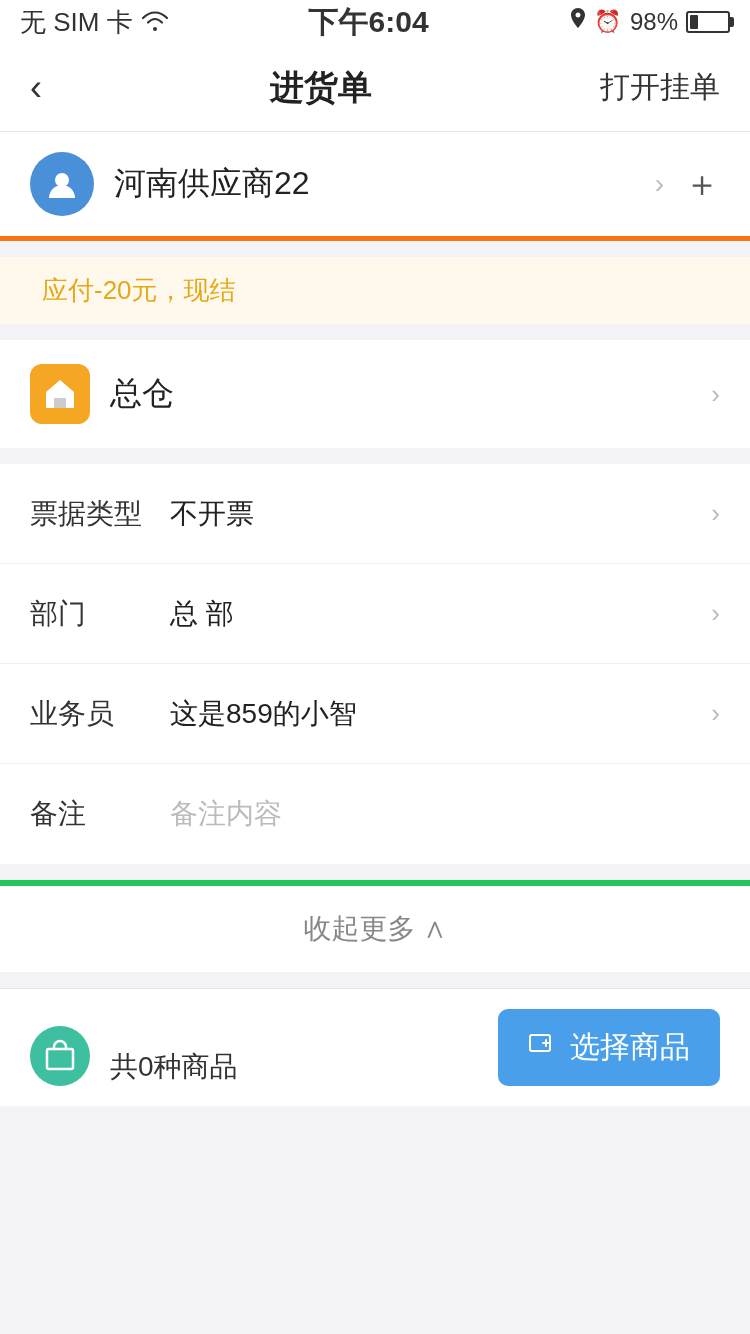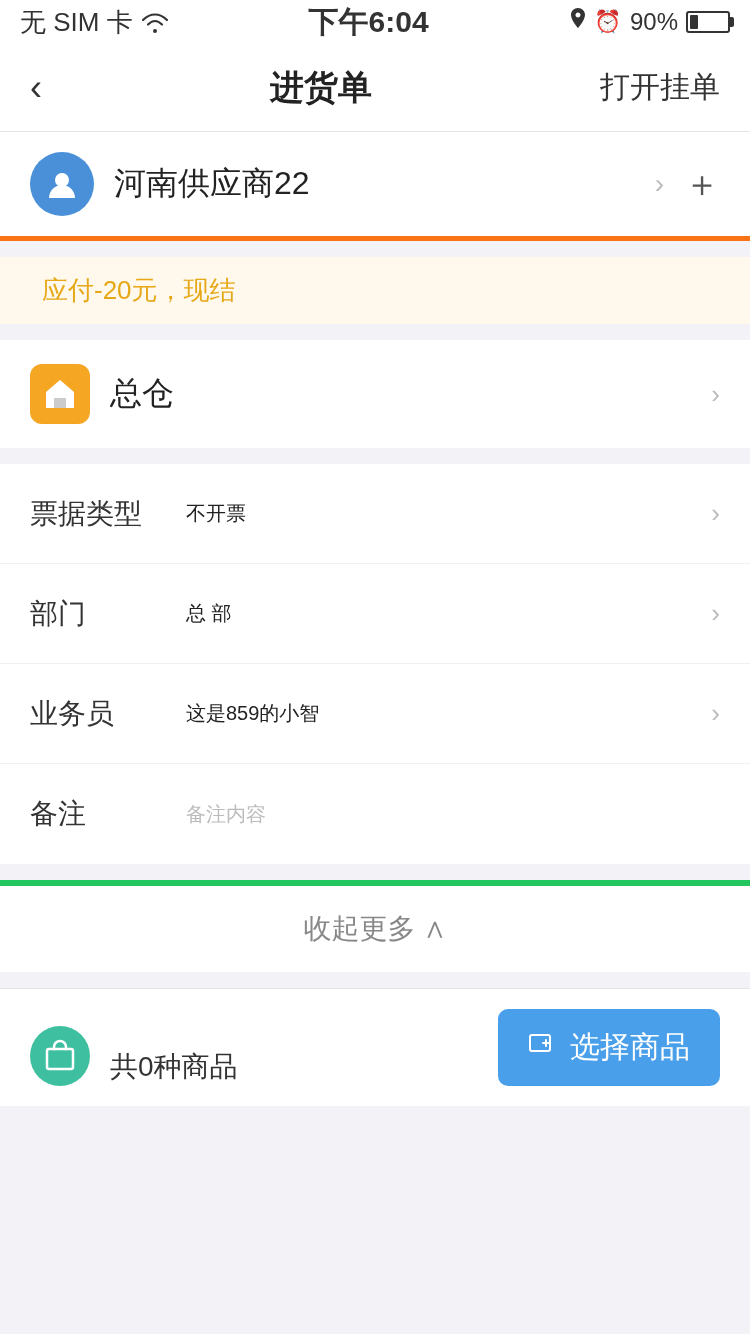--- a/index.html
+++ b/index.html
@@ -17,21 +17,21 @@
     .status-bar {
       height: 44px;
       background: #fff;
       display: flex;
       align-items: center;
       justify-content: space-between;
       padding: 0 20px;
       font-size: 26px;
       font-weight: 500;
     }
-    .status-left { display: flex; align-items: flex-end; gap: 8px; }
+    .status-left { display: flex; align-items: center; gap: 8px; }
     .status-center { font-size: 30px; font-weight: 600; }
     .status-right { display: flex; align-items: center; gap: 8px; font-size: 24px; }
     .battery-icon {
       width: 44px; height: 22px;
       border: 2px solid #333;
       border-radius: 3px;
       position: relative;
       display: inline-flex;
       align-items: center;
       padding: 2px;
@@ -166,23 +166,22 @@
     }
     .form-row:last-child { border-bottom: none; }
     .form-label {
       width: 140px;
       font-size: 28px;
       color: #333;
       flex-shrink: 0;
     }
     .form-value {
       flex: 1;
-      font-size: 20px;
+      font-size: 28px;
       color: #222;
-      margin-left: 16px;
     }
     .form-value.placeholder {
       color: #bbb;
     }
     .form-chevron {
       color: #bbb;
       font-size: 26px;
     }
 
     
@@ -246,21 +245,21 @@
     </span>
   </div>
   <div class="status-center">下午6:04</div>
   <div class="status-right">
     <span>
       <svg width="18" height="22" viewBox="0 0 18 22" fill="#333">
         <path d="M9 0C5.13 0 2 3.13 2 7c0 5.25 7 13 7 13s7-7.75 7-13c0-3.87-3.13-7-7-7zm0 9.5c-1.38 0-2.5-1.12-2.5-2.5S7.62 4.5 9 4.5s2.5 1.12 2.5 2.5S10.38 9.5 9 9.5z"></path>
       </svg>
     </span>
     <span style="font-size:22px;">⏰</span>
-    <span>90%</span>
+    <span>98%</span>
     <div class="battery-icon">
       <div class="battery-fill"></div>
     </div>
   </div>
 </div>
 
 <div class="nav-bar">
   <span class="nav-back">‹</span>
   <span class="nav-title">进货单</span>
   <span class="nav-action">打开挂单</span>

